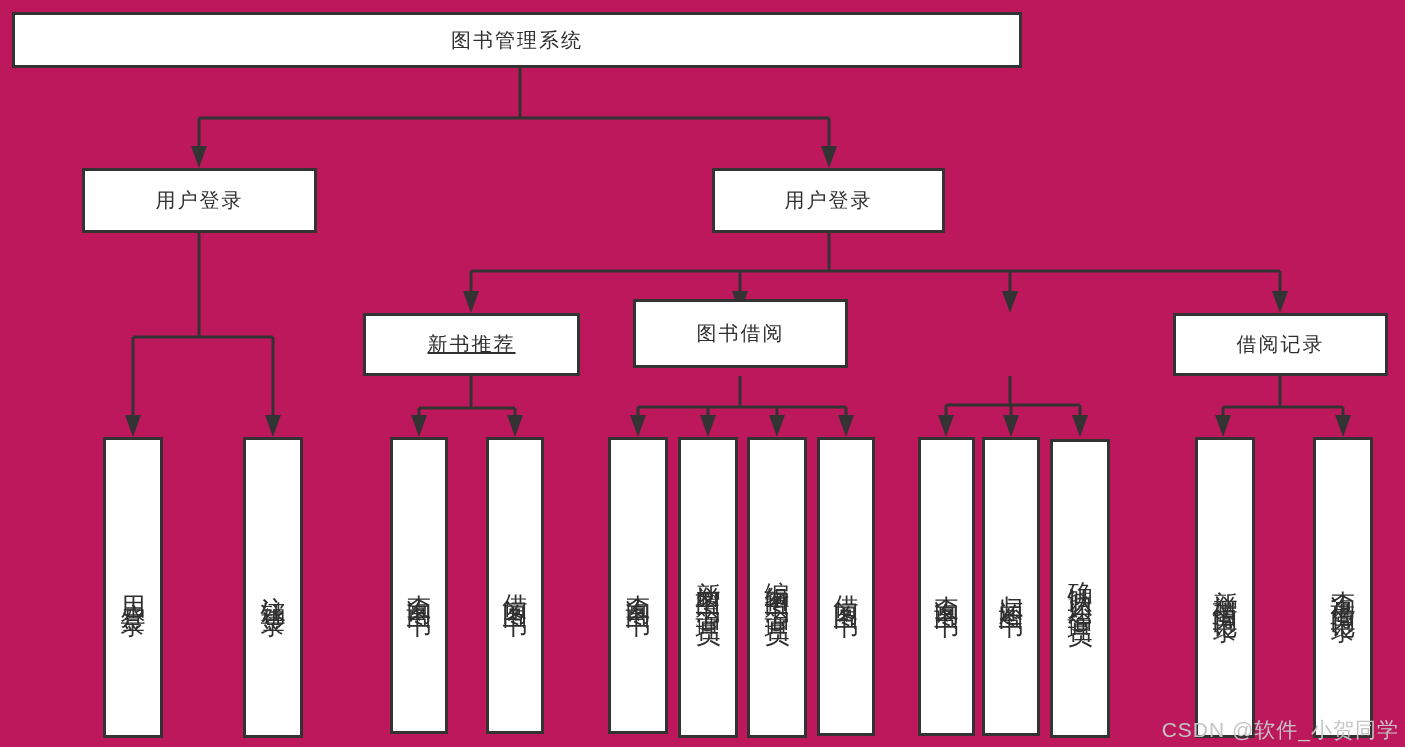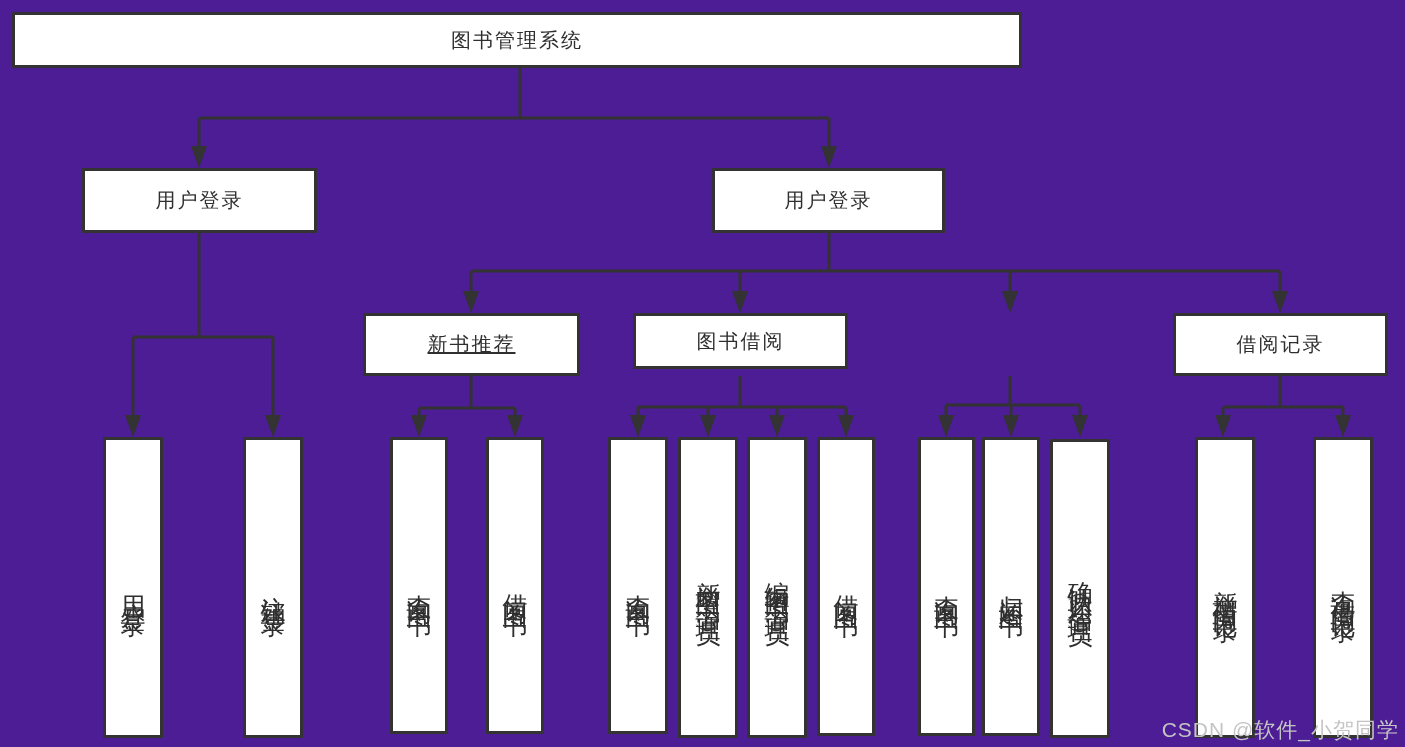--- a/index.html
+++ b/index.html
@@ -3,21 +3,21 @@
 <meta charset="utf-8">
 <style>
   * { margin: 0; padding: 0; box-sizing: border-box; }
   html, body { background: #ffffff; }
   body { font-family: "Liberation Sans", sans-serif; }
 
   .canvas {
     position: relative;
     width: 1405px;
     height: 747px;
-    background: #4c1d95;
+    background: #be185d;
     overflow: hidden;
   }
 
   svg.connectors {
     position: absolute;
     left: 0; top: 0;
     width: 1405px; height: 747px;
     z-index: 1;
   }
 
@@ -104,21 +104,21 @@
   <div class="node h" style="left:82px; top:168px; width:235px; height:65px;">
     <span>用户登录</span>
   </div>
   <div class="node h" style="left:712px; top:168px; width:233px; height:65px;">
     <span>用户登录</span>
   </div>
 
   <div class="node h" style="left:363px; top:313px; width:217px; height:63px;text-decoration:underline;">
     <span>新书推荐</span>
   </div>
-  <div class="node h" style="left:633px; top:313px; width:215px; height:56px;">
+  <div class="node h" style="left:633px; top:299px; width:215px; height:69px;">
     <span>图书借阅</span>
   </div>
   <div class="node h" style="left:1173px; top:313px; width:215px; height:63px;">
     <span>借阅记录</span>
   </div>
 
   <div class="node v" style="left:103px; top:437px; width:60px; height:301px;">
     <span>用户登录</span>
   </div>
   <div class="node v" style="left:243px; top:437px; width:60px; height:301px;">

